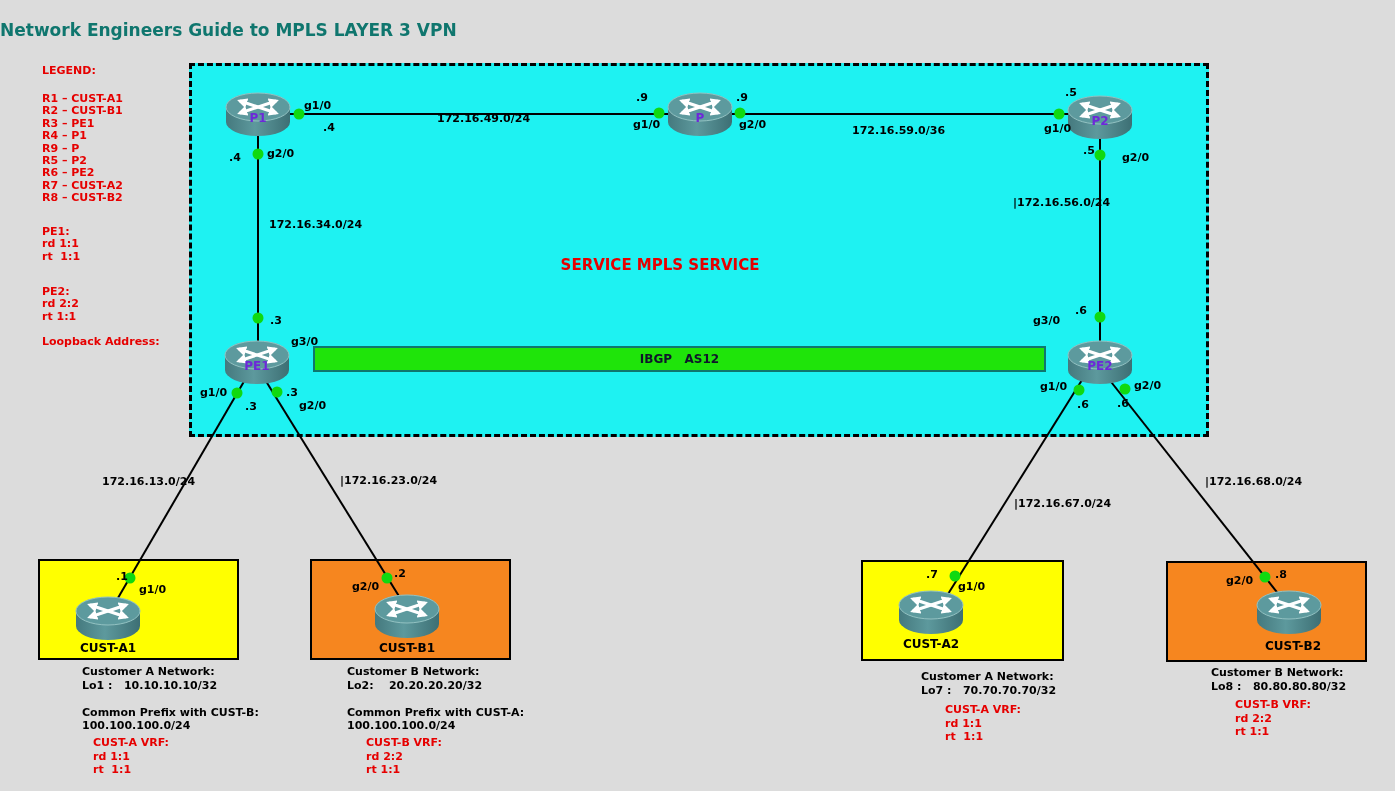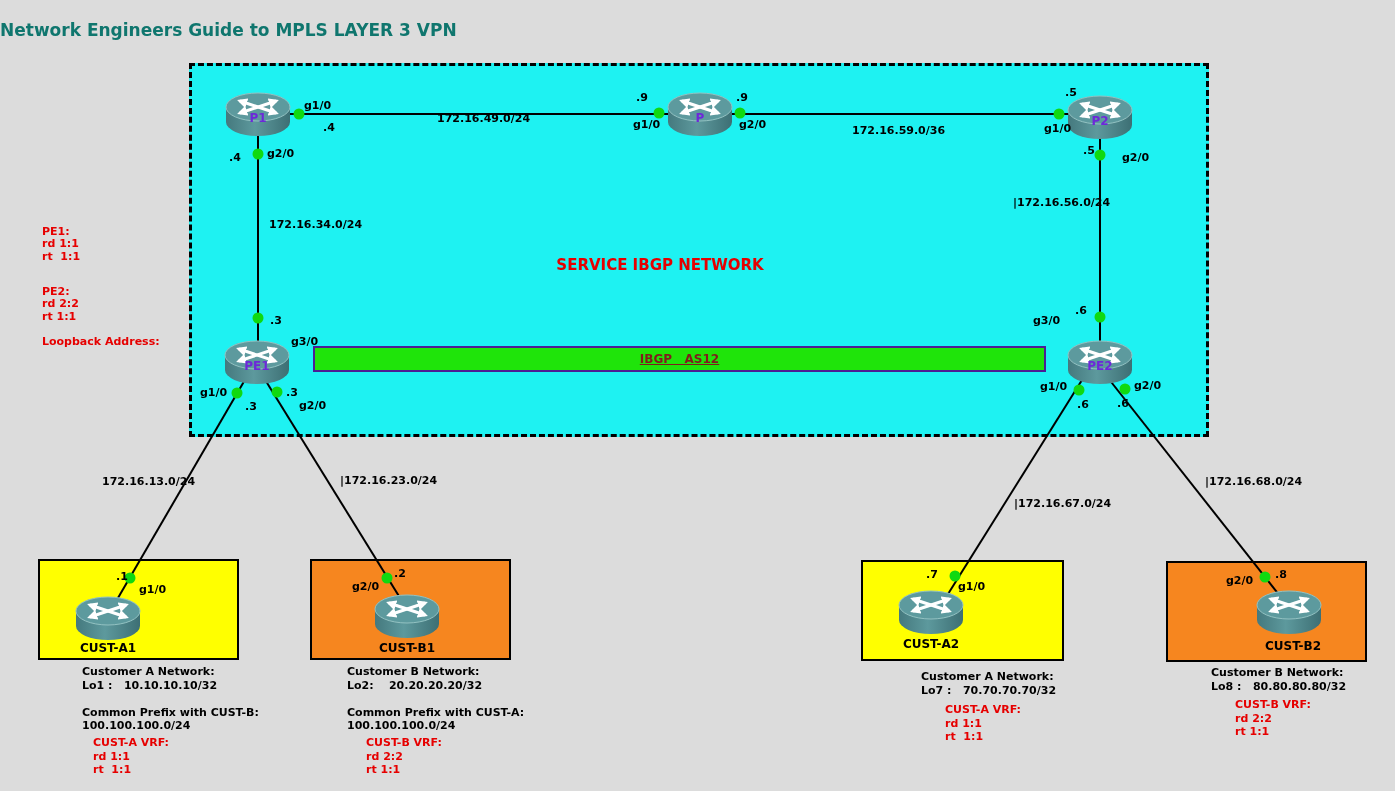--- a/index.html
+++ b/index.html
@@ -6,23 +6,23 @@
   .stage{position:relative;width:1395px;height:791px;background:#dcdcdc;overflow:hidden;
          font-family:"DejaVu Sans","Liberation Sans",sans-serif;font-weight:bold;}
   .title{position:absolute;left:0;top:20px;width:100%;text-align:left;
          font-size:17px;color:#0f766e;z-index:6;}
   
   .cloud{position:absolute;left:189px;top:63px;width:1014px;height:368px;
          background:#1ef2f2;border:3px dashed #000;z-index:0;}
   .service-label{position:absolute;left:500px;top:256px;width:320px;text-align:center;
          font-size:15px;color:#e60000;z-index:2;white-space:nowrap;}
   .ibgp-bar{position:absolute;left:313px;top:346px;width:729px;height:22px;
-         background:#1fe40a;border:2px solid #4c1d95;z-index:2;
+         background:#1fe40a;border:2px solid #0f766e;z-index:2;
          display:flex;align-items:center;justify-content:center;
-         font-size:12px;color:#7f1d1d;white-space:pre;text-decoration:underline;}
+         font-size:12px;color:#0f172a;white-space:pre;}
   
   .legend{position:absolute;left:42px;top:64px;color:#e60000;font-size:11px;z-index:5;}
   .legend-items div{line-height:12.4px;}
   .legend-block{position:absolute;color:#e60000;font-size:11px;line-height:12.4px;
          white-space:pre;z-index:5;}
   
   .site-box{position:absolute;border:2.5px solid #000;z-index:1;}
   .site-a{background:#ffff00;}
   .site-b{background:#f6861f;}
   
@@ -64,40 +64,54 @@
       <line x1="16" y1="11" x2="52" y2="23" stroke="#ffffff" stroke-width="3" marker-start="url(#ah)" marker-end="url(#ah)"></line>
     </symbol>
   </defs>
 </svg>
 
 <div class="stage">
 
   <div class="title">Network Engineers Guide to MPLS LAYER 3 VPN</div>
 
   <div class="cloud"></div>
-  <div class="service-label">SERVICE IBGP NETWORK</div>
+  <div class="service-label">SERVICE MPLS SERVICE</div>
 
   <div class="site-box site-a" style="left:38px;top:559px;width:197px;height:97px;"></div>
   <div class="site-box site-b" style="left:310px;top:559px;width:197px;height:97px;"></div>
   <div class="site-box site-a" style="left:861px;top:560px;width:199px;height:97px;"></div>
   <div class="site-box site-b" style="left:1166px;top:561px;width:197px;height:97px;"></div>
 
   <svg class="wires" width="1395" height="791">
     <line x1="258" y1="114" x2="700" y2="114" stroke="#000" stroke-width="2"></line>
     <line x1="700" y1="114" x2="1100" y2="114" stroke="#000" stroke-width="2"></line>
     <line x1="258" y1="114" x2="258" y2="355" stroke="#000" stroke-width="2"></line>
     <line x1="1100" y1="118" x2="1100" y2="352" stroke="#000" stroke-width="2"></line>
     <line x1="246" y1="378" x2="104" y2="622" stroke="#000" stroke-width="2"></line>
     <line x1="264" y1="378" x2="410" y2="614" stroke="#000" stroke-width="2"></line>
     <line x1="1082" y1="380" x2="933" y2="618" stroke="#000" stroke-width="2"></line>
     <line x1="1108" y1="378" x2="1295" y2="615" stroke="#000" stroke-width="2"></line>
   </svg>
 
   <div class="ibgp-bar">IBGP   AS12</div>
 
+  <div class="legend">
+    <div>LEGEND:</div>
+    <div class="legend-items" style="margin-top:16px;">
+      <div>R1 – CUST-A1</div>
+      <div>R2 – CUST-B1</div>
+      <div>R3 – PE1</div>
+      <div>R4 – P1</div>
+      <div>R9 – P</div>
+      <div>R5 – P2</div>
+      <div>R6 – PE2</div>
+      <div>R7 – CUST-A2</div>
+      <div>R8 – CUST-B2</div>
+    </div>
+  </div>
   <div class="legend-block" style="left:42px;top:226px;">PE1:
 rd 1:1
 rt  1:1</div>
   <div class="legend-block" style="left:42px;top:286px;">PE2:
 rd 2:2
 rt 1:1</div>
   <div class="legend-block" style="left:42px;top:336px;">Loopback Address:</div>
 
   <div class="router" style="left:224px;top:90px;">
     <svg>

